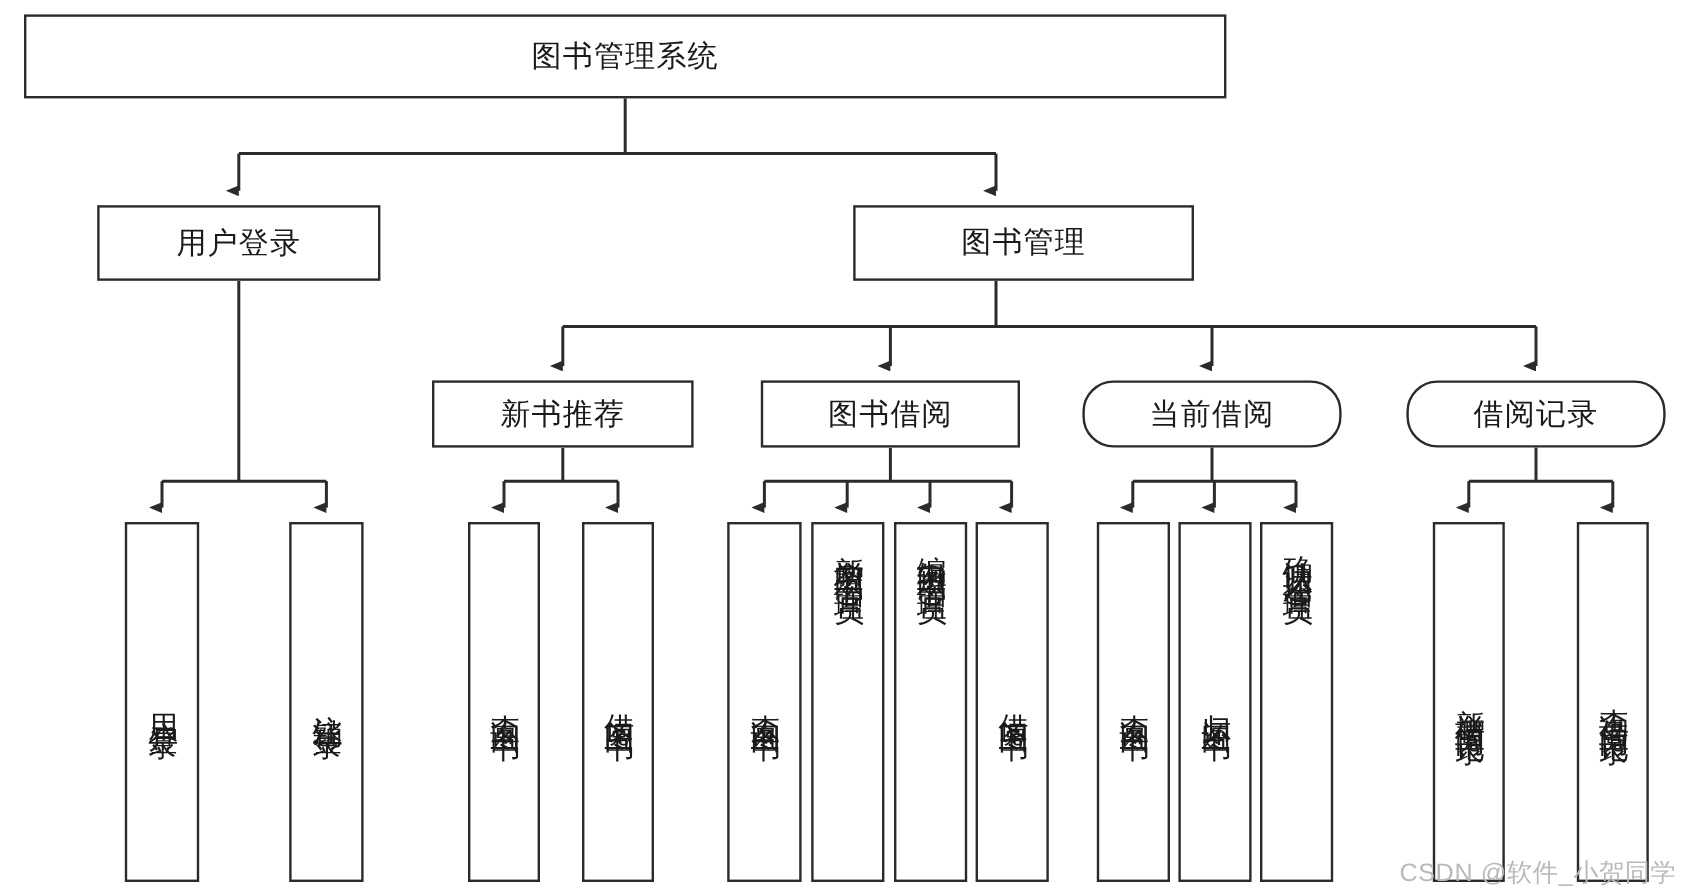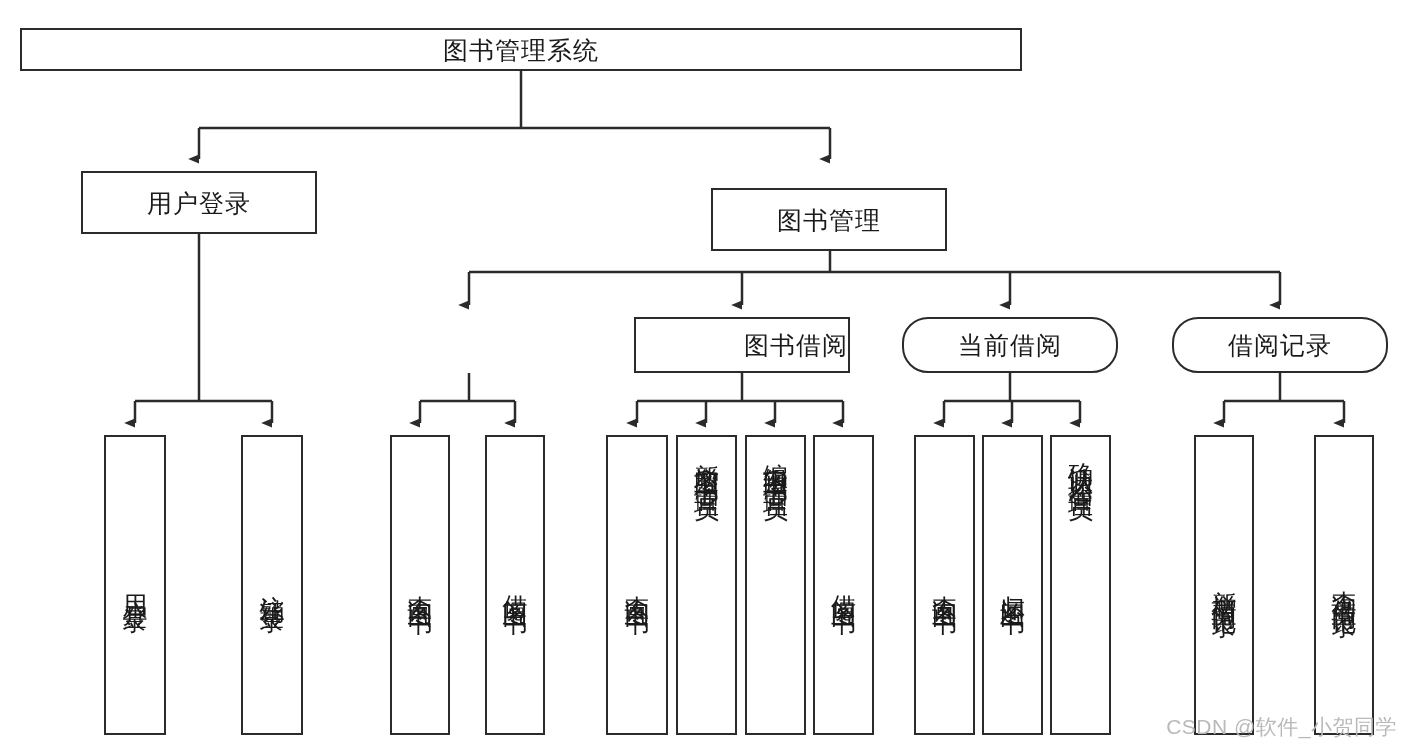--- a/index.html
+++ b/index.html
@@ -135,32 +135,35 @@
     <path class="edge-line" d="M 944 401 L 944 423" marker-end="url(#arrowdn)"></path>
     <path class="edge-line" d="M 1012 401 L 1012 423" marker-end="url(#arrowdn)"></path>
     <path class="edge-line" d="M 1080 401 L 1080 423" marker-end="url(#arrowdn)"></path>
 
     <path class="edge-line" d="M 1280 373 L 1280 401"></path>
     <path class="edge-line" d="M 1224 401 L 1344 401"></path>
     <path class="edge-line" d="M 1224 401 L 1224 423" marker-end="url(#arrowdn)"></path>
     <path class="edge-line" d="M 1344 401 L 1344 423" marker-end="url(#arrowdn)"></path>
   </svg>
 
-  <div class="node root horiz" style="left: 20px; top: 12px; width: 1002px; height: 43px; margin-top: 16px;">
+  <div class="node root horiz" style="left: 20px; top: 12px; width: 1002px; height: 70px;">
     <span class="node-label">图书管理系统</span>
   </div>
 
   <div class="node horiz" style="left: 81px; top: 171px; width: 236px; height: 63px;">
     <span class="node-label">用户登录</span>
   </div>
-  <div class="node horiz" style="left: 711px; top: 188px; width: 236px; height: 63px;">
+  <div class="node horiz" style="left: 711px; top: 171px; width: 284px; height: 63px; font-family: Liberation Serif, serif;">
     <span class="node-label">图书管理</span>
   </div>
 
-  <div class="node horiz" style="left: 634px; top: 317px; width: 216px; height: 56px; justify-content: flex-end;">
+  <div class="node horiz" style="left: 360px; top: 317px; width: 218px; height: 56px;">
+    <span class="node-label">新书推荐</span>
+  </div>
+  <div class="node horiz" style="left: 634px; top: 317px; width: 216px; height: 56px;">
     <span class="node-label">图书借阅</span>
   </div>
   <div class="node horiz" style="left: 902px; top: 317px; width: 216px; height: 56px; border-radius: 26px;">
     <span class="node-label">当前借阅</span>
   </div>
   <div class="node horiz" style="left: 1172px; top: 317px; width: 216px; height: 56px; border-radius: 26px;">
     <span class="node-label">借阅记录</span>
   </div>
 
   <div class="node vert centered" style="left: 104px; top: 435px; width: 62px; height: 300px;">

